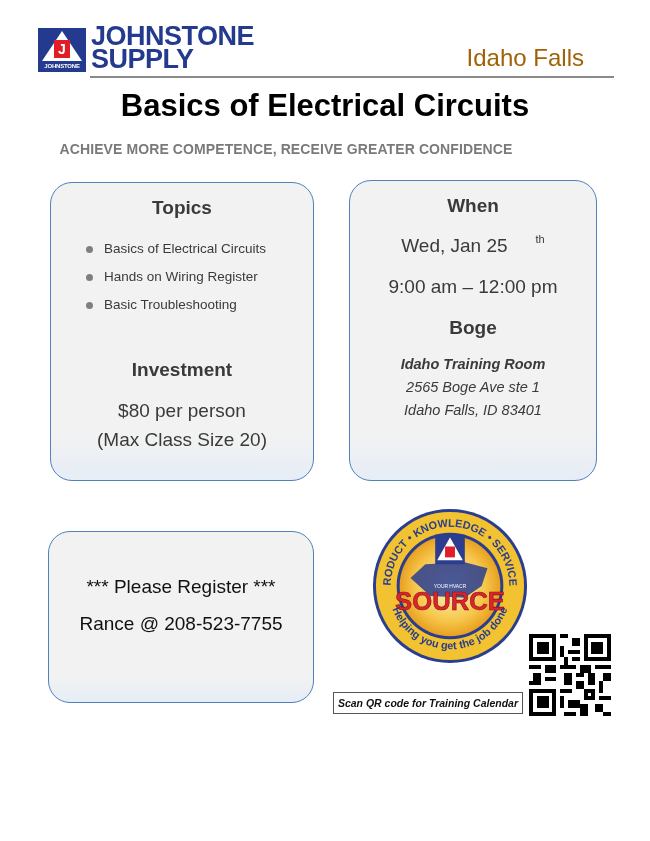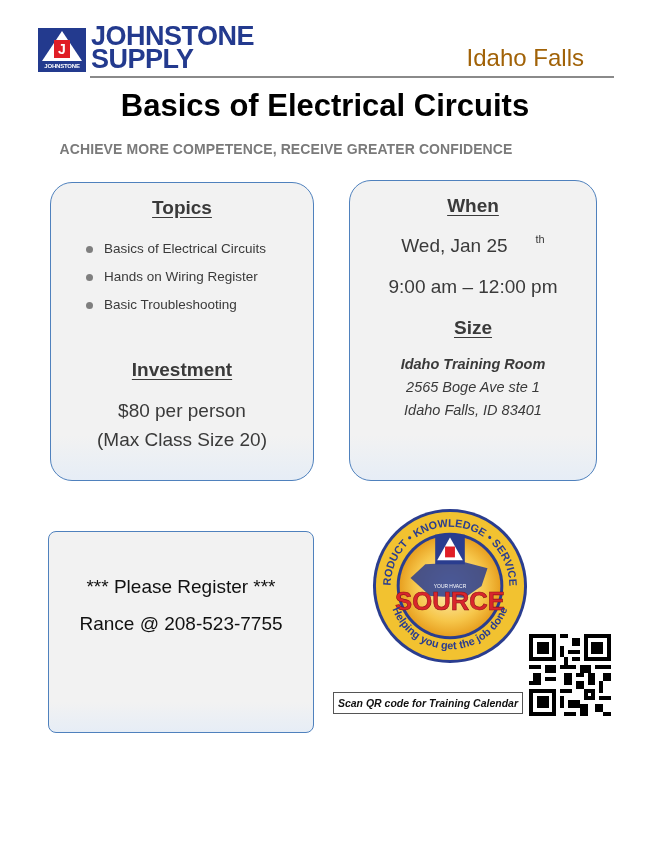--- a/index.html
+++ b/index.html
@@ -18,24 +18,24 @@
     .location { position: absolute; right: 30px; top: 18px; font: 24px "Liberation Sans", sans-serif; color: #a16207; }
     .rule { position: absolute; left: 90px; top: 76px; width: 524px; height: 2px; background: #8a8a8a; }
 
     .title { position: absolute; left: 0; width: 650px; top: 88px; text-align: center; font: bold 31px "Liberation Sans", sans-serif; color: #000; }
     .subtitle { position: absolute; left: 0; width: 572px; top: 141px; text-align: center; font: bold 14px "Liberation Sans", sans-serif; color: #7a7a7a; letter-spacing: 0.1px; }
 
     .card { position: absolute; border: 1.5px solid #4f81bd; border-radius: 22px;
       background: linear-gradient(to bottom, #f2f2f2 0%, #f2f2f2 85%, #e6edf6 100%); }
     .card-topics { left: 50px; top: 182px; width: 264px; height: 299px; }
     .card-when { left: 349px; top: 180px; width: 248px; height: 301px; }
-    .card-register { left: 48px; top: 531px; width: 266px; height: 202px; border-radius: 8px; }
+    .card-register { left: 48px; top: 531px; width: 266px; height: 172px; }
 
     .h { position: absolute; left: 0; width: 100%; text-align: center; font: bold 19px "Liberation Sans", sans-serif; color: #3a3a3a; }
-    .h span { text-decoration: underline; text-underline-offset: 3px; }
+    .h span { text-underline-offset: 3px; }
     .bullets { position: absolute; left: 35px; top: 58px; list-style: none; }
     .bullets li { position: relative; padding-left: 18px; height: 28px; font: 13.5px "Liberation Sans", sans-serif; color: #3a3a3a; }
     .bullets li::before { content: ""; position: absolute; left: 0; top: 5px; width: 7px; height: 7px; border-radius: 50%; background: #7f7f7f; }
     .line { position: absolute; left: 0; width: 100%; text-align: center; font: 19px "Liberation Sans", sans-serif; color: #3a3a3a; }
     .line sup { font-size: 11px; vertical-align: top; position: relative; top: -2px; margin-left: 28px; }
     .it { position: absolute; left: 0; width: 100%; text-align: center; font: italic 14.5px "Liberation Sans", sans-serif; color: #3a3a3a; }
     .it.bold { font-weight: bold; }
 
     .reg-line { position: absolute; left: 0; width: 100%; text-align: center; font: 19px "Liberation Sans", sans-serif; color: #111; }
 
@@ -73,21 +73,21 @@
   </ul>
   <div class="h" style="top:176px;"><span>Investment</span></div>
   <div class="line" style="top:217px;">$80 per person</div>
   <div class="line" style="top:246px;">(Max Class Size 20)</div>
 </div>
 
 <div class="card card-when">
   <div class="h" style="top:14px;"><span>When</span></div>
   <div class="line" style="top:54px;"><span>Wed, Jan 25</span><sup>th</sup></div>
   <div class="line" style="top:95px;">9:00 am – 12:00 pm</div>
-  <div class="h" style="top:136px;"><span>Size</span></div>
+  <div class="h" style="top:136px;"><span>Boge</span></div>
   <div class="it bold" style="top:175px;">Idaho Training Room</div>
   <div class="it" style="top:198px;">2565 Boge Ave ste 1</div>
   <div class="it" style="top:221px;">Idaho Falls, ID 83401</div>
 </div>
 
 <div class="card card-register">
   <div class="reg-line" style="top:44px;">*** Please Register ***</div>
   <div class="reg-line" style="top:81px;">Rance @ 208-523-7755</div>
 </div>
 

